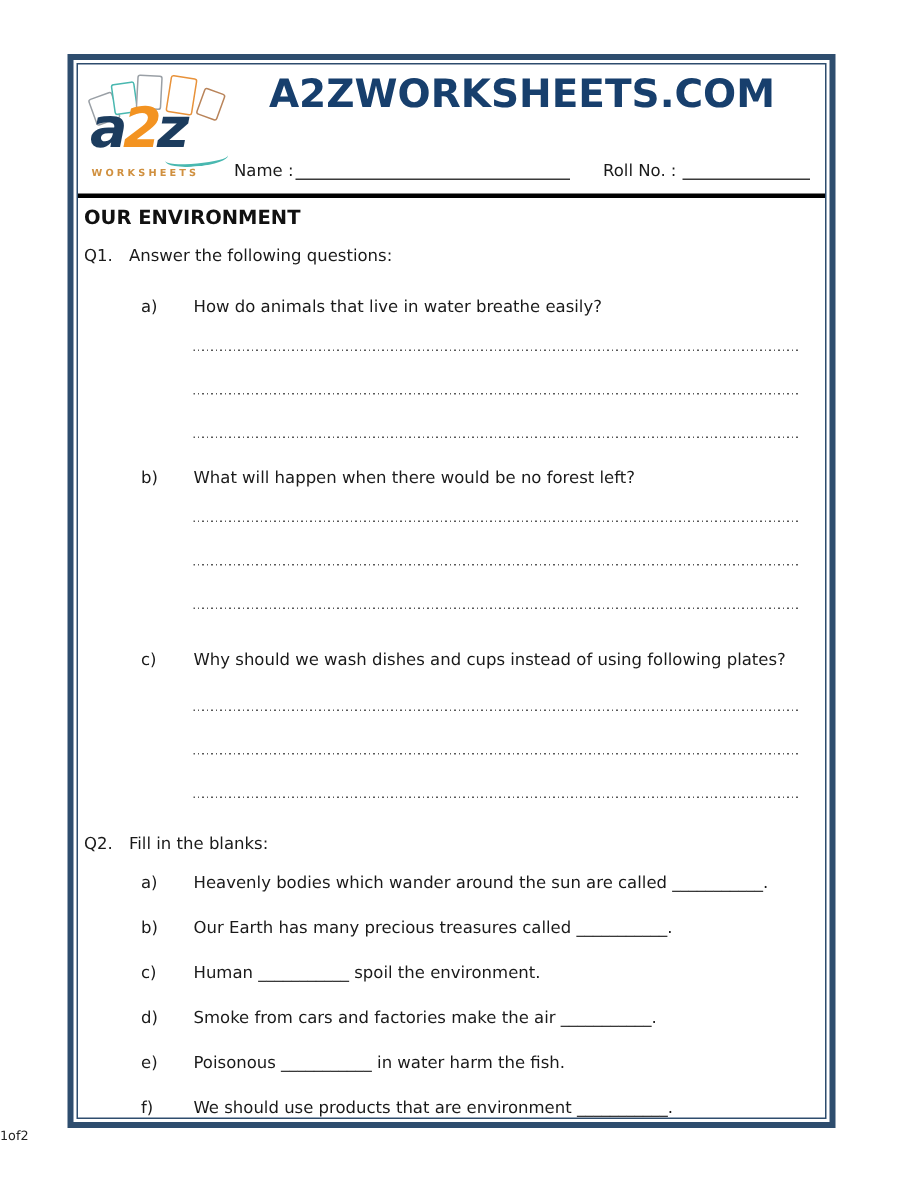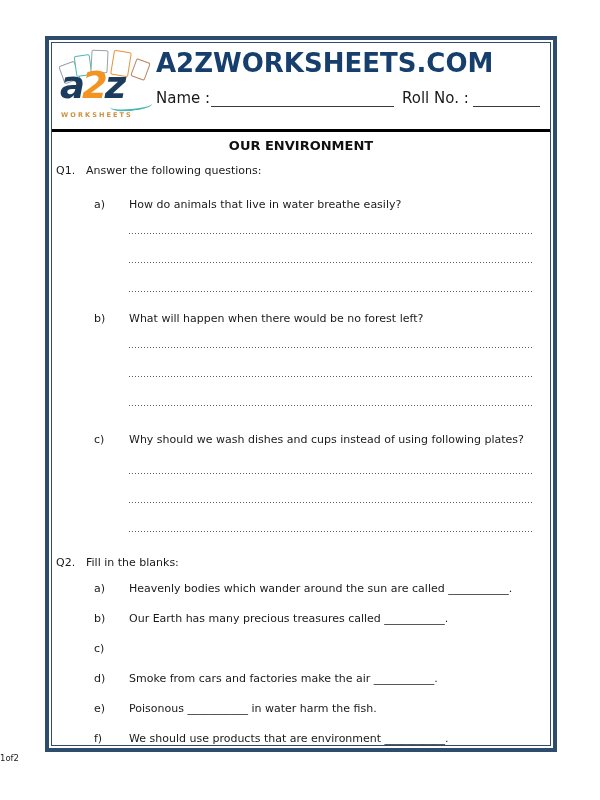--- a/index.html
+++ b/index.html
@@ -26,35 +26,35 @@
   .paper.o1{left:52px;top:3px;width:16px;height:23px;border:1.5px solid #e8923a;transform:rotate(9deg);}
   .paper.g3{left:73px;top:12px;width:13px;height:17px;border:1.5px solid #b9845a;transform:rotate(20deg);}
   .a2z{position:absolute;left:0px;top:16px;font-size:37px;font-weight:bold;
        color:#1c3c5e;letter-spacing:-3px;line-height:1.2;font-style:italic;}
   .a2z .mid{color:#f39321;}
   .swoosh{position:absolute;left:50px;top:52px;width:42px;height:9px;
           border-bottom:2px solid #49b8b0;border-radius:50%;transform:rotate(-5deg);}
   .worksheets{position:absolute;left:1px;top:63px;font-size:6.5px;font-weight:bold;
               letter-spacing:2.1px;color:#d0903f;white-space:nowrap;}
   .header-right{flex:1;display:flex;flex-direction:column;min-width:0;}
-  .site-title{text-align:left;font-size:26px;font-weight:bold;color:#173f6d;
+  .site-title{text-align:center;font-size:26px;font-weight:bold;color:#173f6d;
               letter-spacing:0px;margin-top:1px;line-height:1.1;white-space:nowrap;}
-  .fields{font-size:15px;margin-top:3px;}
+  .fields{font-size:11px;margin-top:21px;}
   .frow{display:flex;align-items:flex-end;margin-top:8px;}
   .flabel{white-space:nowrap;}
   .fline{display:inline-block;border-bottom:1px solid #3a3a3a;height:11px;}
   .fline.name{width:183px;margin-left:1px;}
   .fline.classl{width:88px;margin-left:4px;}
   .fline.section{width:76px;margin-left:6px;}
   .sec-label{margin-left:12px;}
   .right-group{width:138px;margin-left:auto;display:flex;align-items:flex-end;}
   .right-group .fline{flex:1;margin-left:4px;}
   
   .ws-body{flex:1;padding:0 4px;}
-  .ws-title{text-align:center;font-weight:bold;font-size:13px;margin-top:6px;color:#111;}
+  .ws-title{font-weight:bold;font-size:13px;margin-top:6px;color:#111;}
   .q-row{display:flex;font-size:11px;margin-top:11px;}
   .q-num{width:30px;flex-shrink:0;}
   .sub-row{display:flex;font-size:11px;margin-left:38px;}
   .sub-label{width:35px;flex-shrink:0;}
   .mt21{margin-top:21px;} .mt20{margin-top:20px;} .mt24{margin-top:24px;}
   .mt27{margin-top:27px;} .mt13{margin-top:13px;} .mt17{margin-top:17px;}
   .dotline{height:2px;margin:27px 12px 0 73px;
     background-image:repeating-linear-gradient(90deg,#5a5a5a 0 1px,transparent 1px 3px);
     background-position:bottom;background-size:100% 1px;background-repeat:no-repeat;}
   .dotline.first{margin-top:21px;}
@@ -135,20 +135,21 @@
       <div class="sub-row mt13">
         <span class="sub-label">a)</span>
         <span>Heavenly bodies which wander around the sun are called ___________.</span>
       </div>
       <div class="sub-row mt17">
         <span class="sub-label">b)</span>
         <span>Our Earth has many precious treasures called ___________.</span>
       </div>
       <div class="sub-row mt17">
         <span class="sub-label">c)</span>
+        <span>Human ___________ spoil the environment.</span>
       </div>
       <div class="sub-row mt17">
         <span class="sub-label">d)</span>
         <span>Smoke from cars and factories make the air ___________.</span>
       </div>
       <div class="sub-row mt17">
         <span class="sub-label">e)</span>
         <span>Poisonous ___________ in water harm the fish.</span>
       </div>
       <div class="sub-row mt17">

